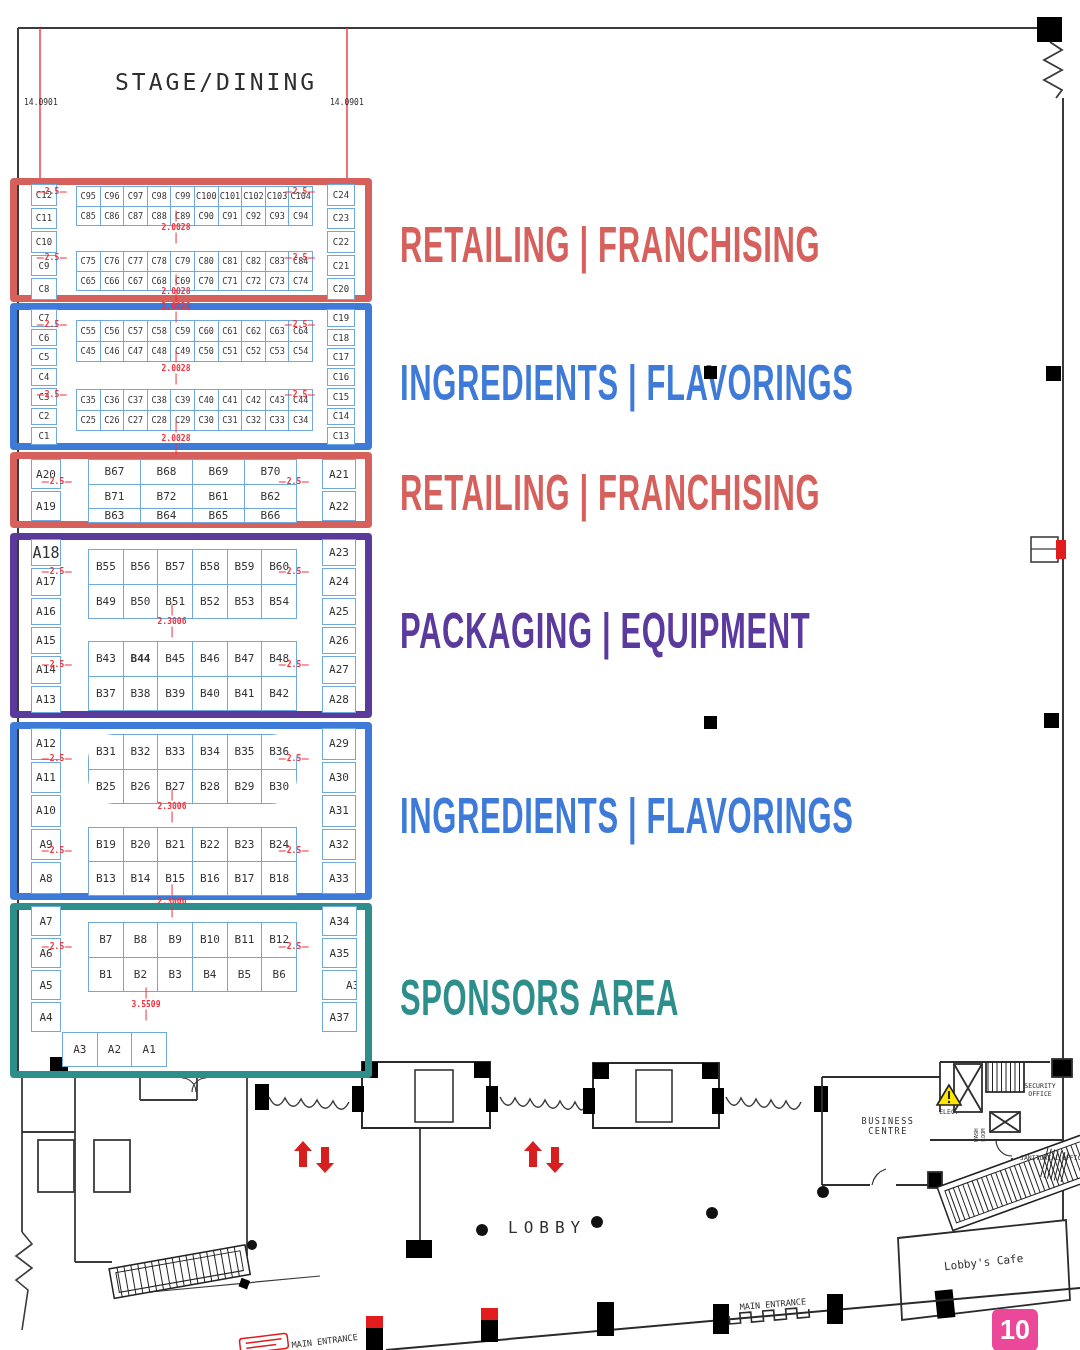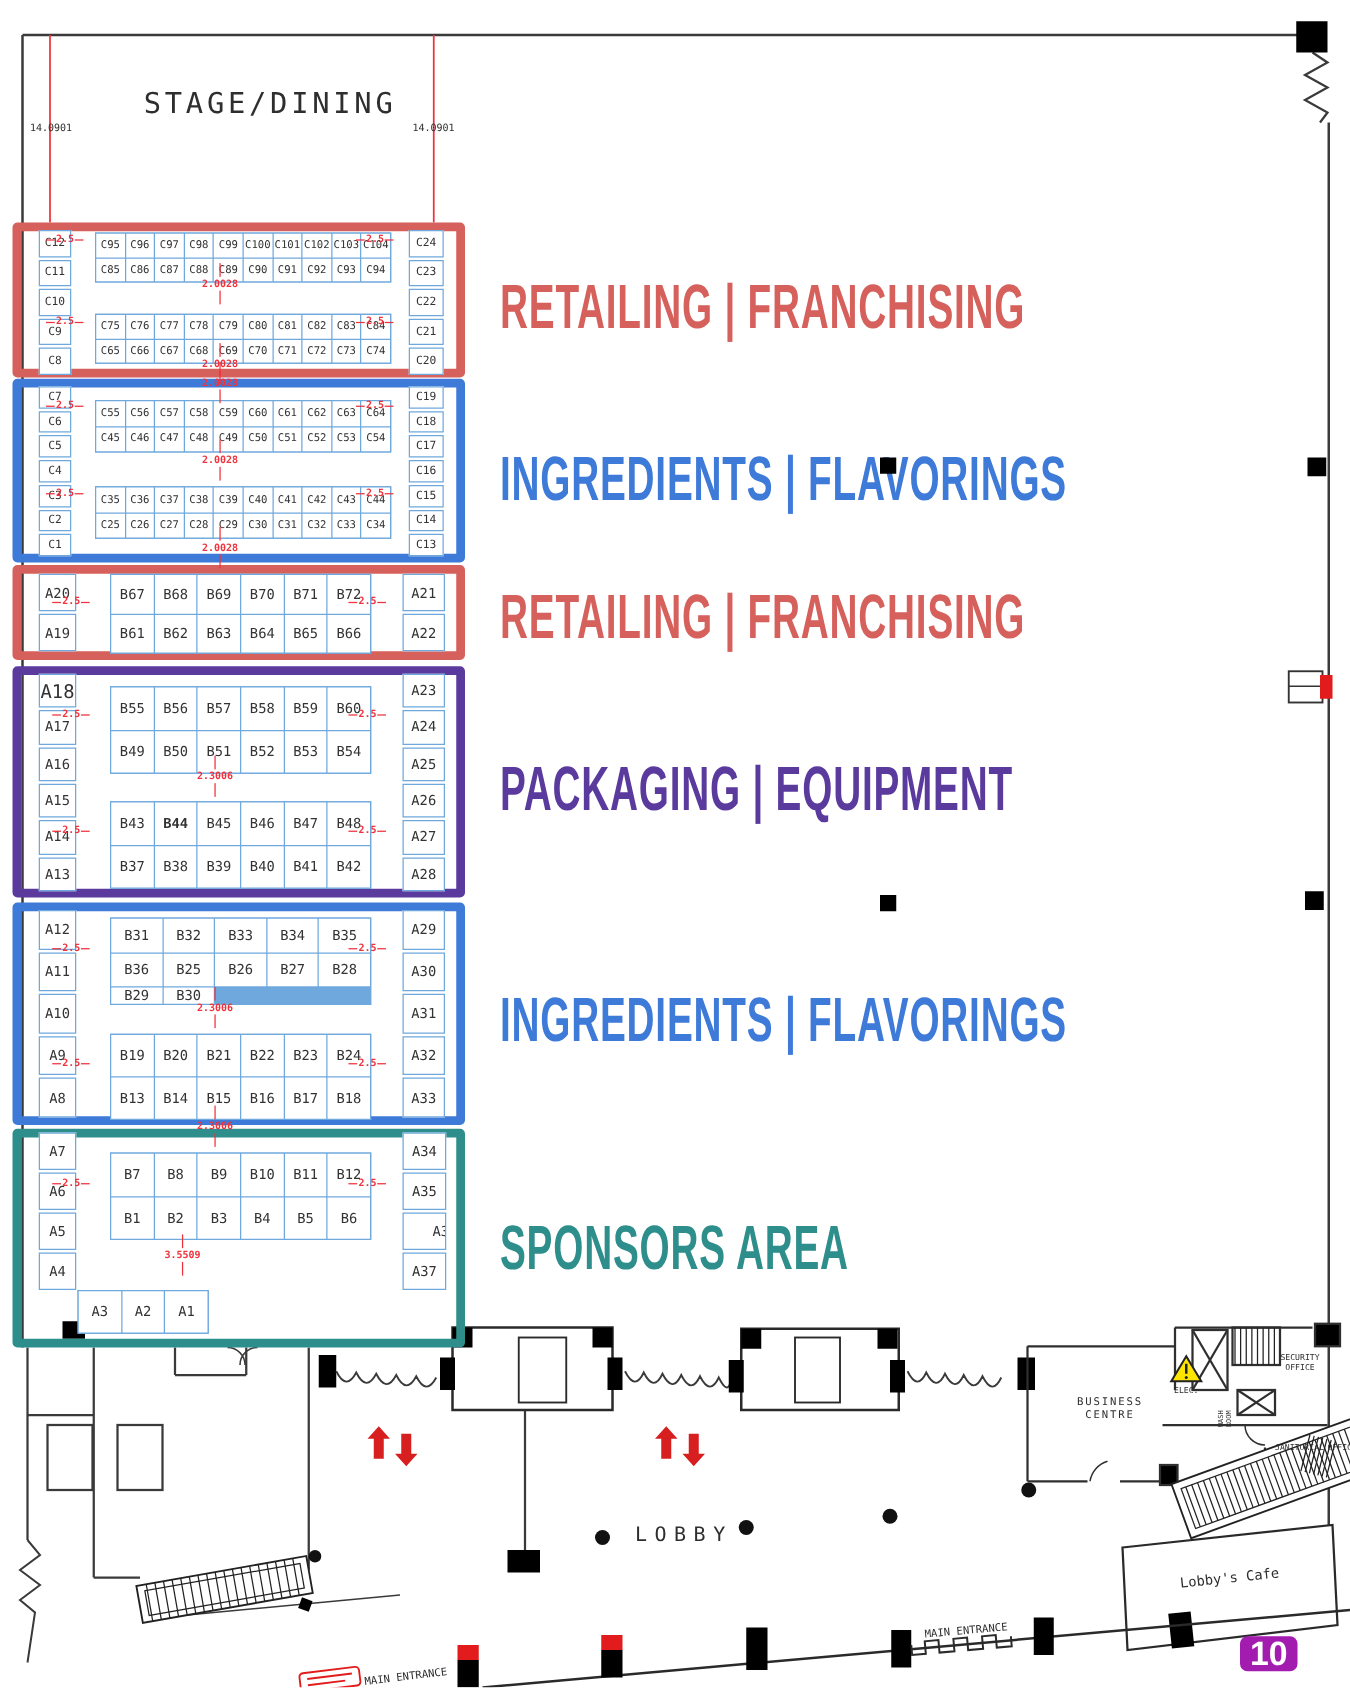--- a/index.html
+++ b/index.html
@@ -19,21 +19,21 @@
         color:#333;font-family:"DejaVu Sans Mono",monospace;overflow:hidden;}
   .bcol .cell{border:1px solid #6fa8dc;}
   .dim{position:absolute;color:#f0323c;font-size:8px;font-weight:700;z-index:4;
        font-family:"DejaVu Sans Mono",monospace;transform:translate(-50%,-50%);white-space:nowrap;}
   .dim.tick::before,.dim.tick::after{content:"";position:absolute;left:50%;width:1px;background:#f0323c;}
   .dim.tick::before{top:-12px;height:11px;}
   .dim.tick::after{bottom:-12px;height:11px;}
   .dim.side::before,.dim.side::after{content:"";position:absolute;top:50%;height:1px;width:7px;background:#f0323c;}
   .dim.side::before{left:-8px;}
   .dim.side::after{right:-8px;}
-  #page-badge{position:absolute;left:992px;top:1309px;width:46px;height:28px;background:#a21caf;
+  #page-badge{position:absolute;left:992px;top:1309px;width:46px;height:42px;background:#ec4899;
               border-radius:6px;color:#fff;font-weight:700;font-size:27px;display:flex;
               align-items:center;justify-content:center;z-index:7;}
 </style>
 </head>
 <body>
 
 <div id="stagewrap">
 
 <svg id="plan-svg" class="lay" width="1080" height="1350" viewBox="0 0 1080 1350">
   <g stroke="#3a3a3a" stroke-width="2" fill="none">
@@ -347,21 +347,21 @@
       <div class="heading" style="left: 400px; top: 358px; color: rgb(62, 122, 216);">INGREDIENTS | FLAVORINGS</div>
       <div class="section-box" style="left: 10px; top: 452px; width: 362px; height: 76px; position: absolute; border-color: rgb(214, 96, 92);"></div>
       <div class="bcol" style="left: 31px; top: 459px; width: 30px; height: 62px; position: absolute; grid-template-rows: repeat(2, 1fr);">
         <div class="cell" style="font-size: 11px;">A20</div>
         <div class="cell" style="font-size: 11px;">A19</div>
       </div>
       <div class="bcol" style="left: 322px; top: 459px; width: 34px; height: 62px; position: absolute; grid-template-rows: repeat(2, 1fr);">
         <div class="cell" style="font-size: 11px;">A21</div>
         <div class="cell" style="font-size: 11px;">A22</div>
       </div>
-      <div class="bblock" style="left: 88px; top: 459px; width: 207px; height: 62px; position: absolute; grid-template-columns: repeat(6, 1fr); grid-template-rows: repeat(2, 1fr);">
+      <div class="bblock" style="left: 88px; top: 459px; width: 207px; height: 62px; position: absolute; grid-template-columns: repeat(4, 1fr); grid-template-rows: repeat(2, 1fr);">
         <div class="cell" style="font-size: 11px;">B67</div>
         <div class="cell" style="font-size: 11px;">B68</div>
         <div class="cell" style="font-size: 11px;">B69</div>
         <div class="cell" style="font-size: 11px;">B70</div>
         <div class="cell" style="font-size: 11px;">B71</div>
         <div class="cell" style="font-size: 11px;">B72</div>
         <div class="cell" style="font-size: 11px;">B61</div>
         <div class="cell" style="font-size: 11px;">B62</div>
         <div class="cell" style="font-size: 11px;">B63</div>
         <div class="cell" style="font-size: 11px;">B64</div>
@@ -430,21 +430,21 @@
         <div class="cell" style="font-size: 11px;">A9</div>
         <div class="cell" style="font-size: 11px;">A8</div>
       </div>
       <div class="bcol" style="left: 322px; top: 728px; width: 34px; height: 166px; position: absolute; grid-template-rows: repeat(5, 1fr);">
         <div class="cell" style="font-size: 11px;">A29</div>
         <div class="cell" style="font-size: 11px;">A30</div>
         <div class="cell" style="font-size: 11px;">A31</div>
         <div class="cell" style="font-size: 11px;">A32</div>
         <div class="cell" style="font-size: 11px;">A33</div>
       </div>
-      <div class="bblock" style="left: 88px; top: 734px; width: 207px; height: 68px; position: absolute; grid-template-columns: repeat(5, 1fr); grid-template-rows: repeat(2, 1fr);">
+      <div class="bblock" style="left: 88px; top: 734px; width: 207px; height: 68px; position: absolute; grid-template-columns: repeat(6, 1fr); grid-template-rows: repeat(2, 1fr); border-radius: 26px;">
         <div class="cell" style="font-size: 11px;">B31</div>
         <div class="cell" style="font-size: 11px;">B32</div>
         <div class="cell" style="font-size: 11px;">B33</div>
         <div class="cell" style="font-size: 11px;">B34</div>
         <div class="cell" style="font-size: 11px;">B35</div>
         <div class="cell" style="font-size: 11px;">B36</div>
         <div class="cell" style="font-size: 11px;">B25</div>
         <div class="cell" style="font-size: 11px;">B26</div>
         <div class="cell" style="font-size: 11px;">B27</div>
         <div class="cell" style="font-size: 11px;">B28</div>

